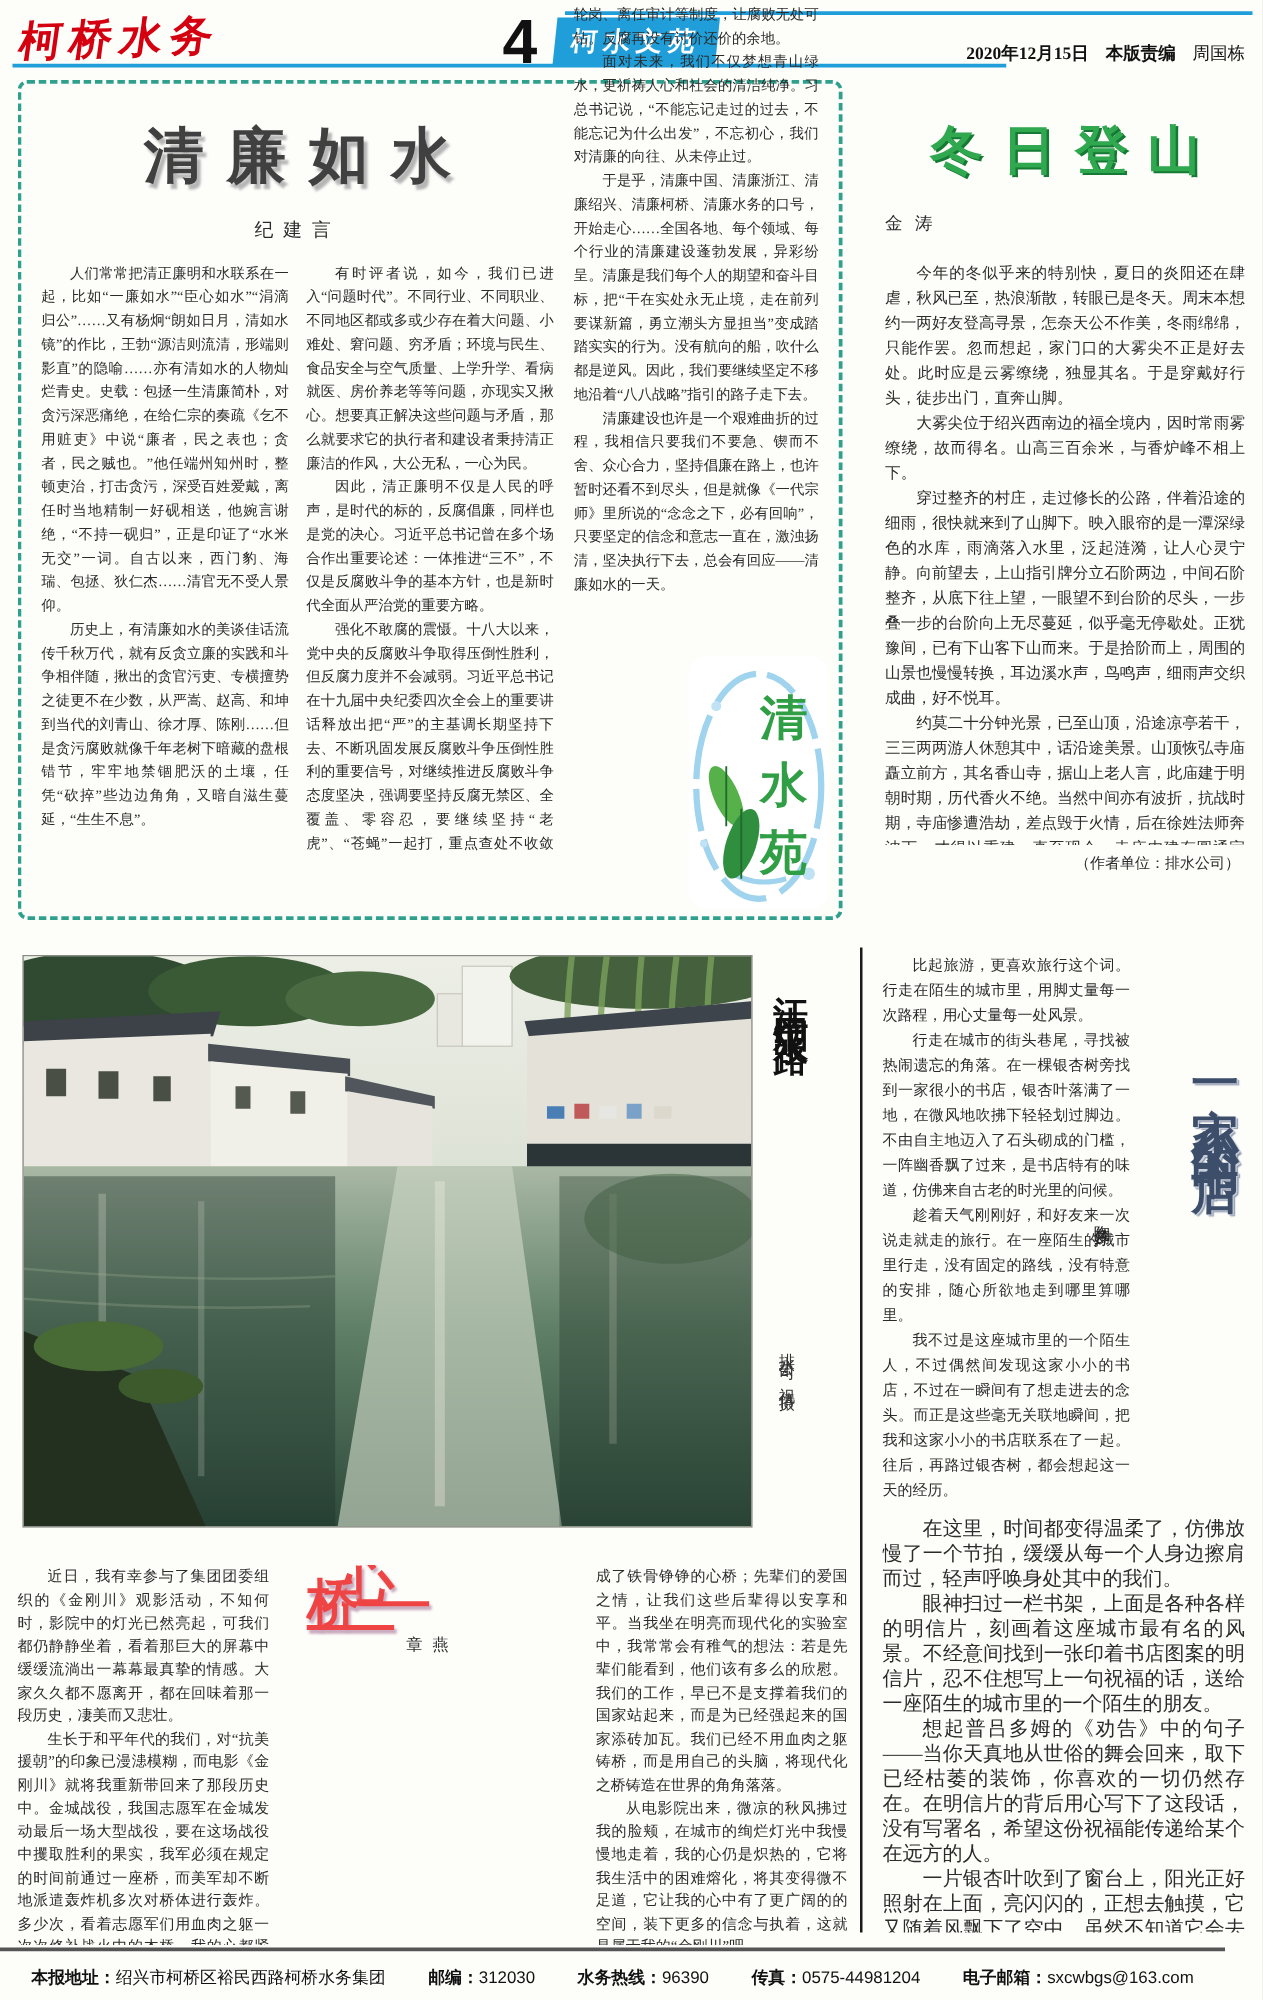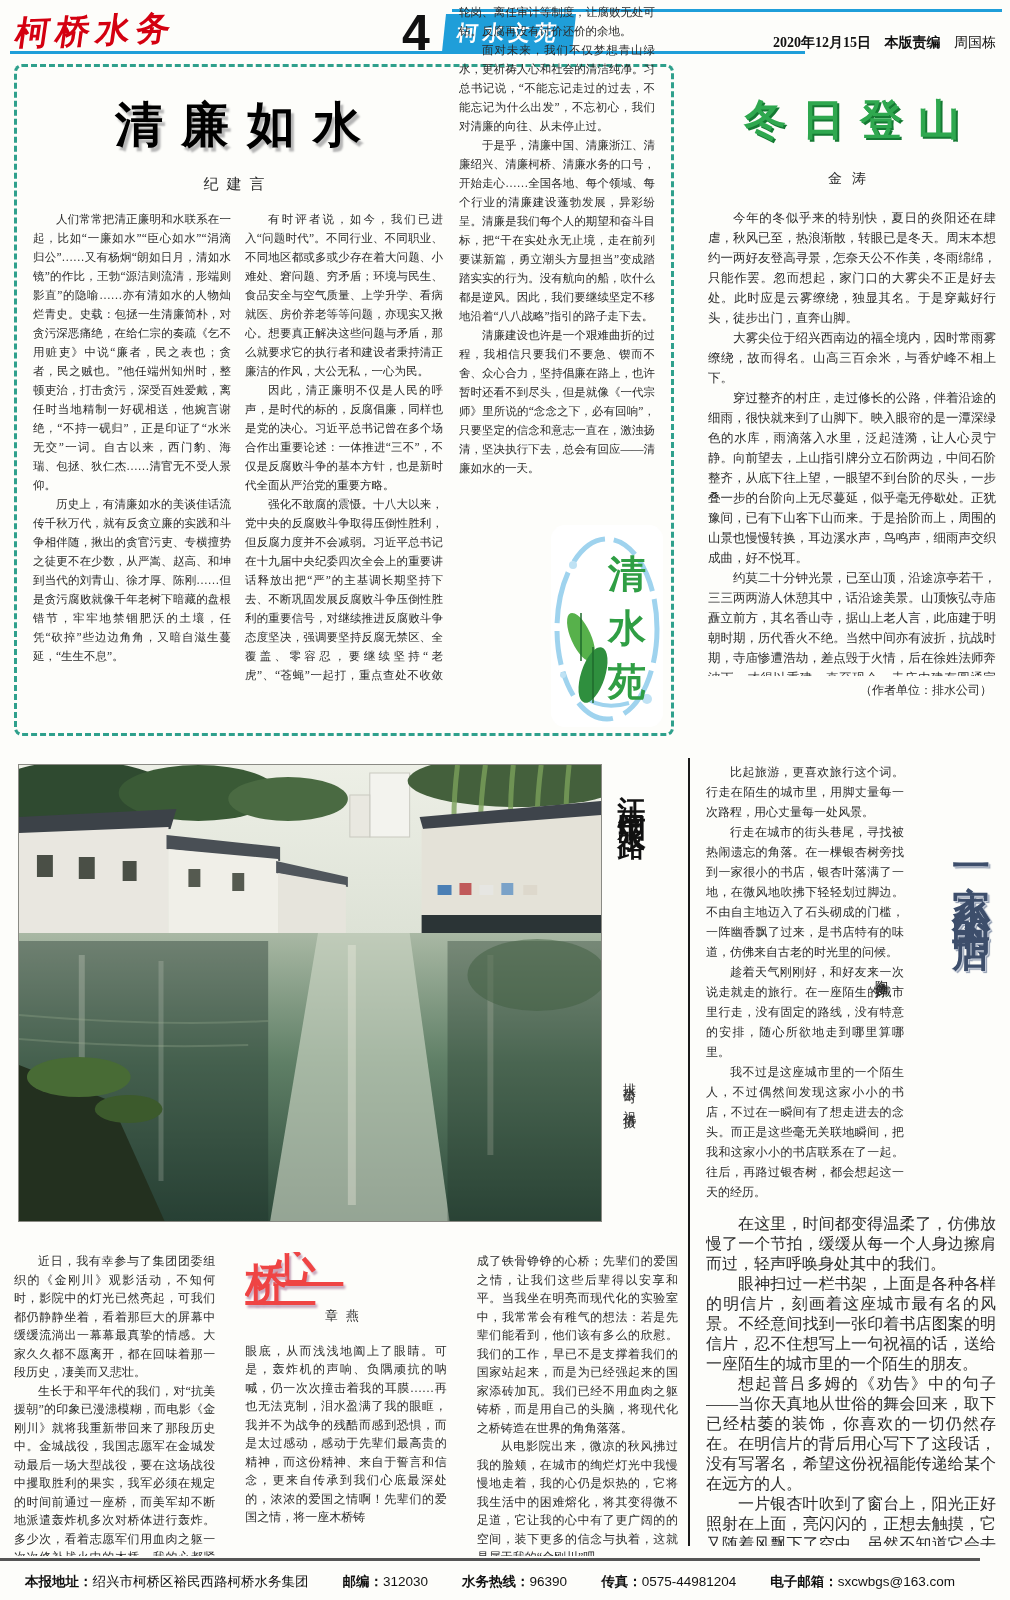--- a/index.html
+++ b/index.html
@@ -18,37 +18,37 @@
                font-size:21px;font-weight:bold;letter-spacing:5px;padding:5px 13px;
                transform:skewX(-6deg);}
   .dateline{position:absolute;right:14px;top:34px;font-size:14px;color:#111;}
   .dateline .b{font-weight:bold;}
   .dateline span{margin-left:10px;margin-top:44px;}
 
   
   .sec-top{position:absolute;left:14px;top:64px;width:982px;height:678px;}
   .box1{position:absolute;left:0;top:0;width:660px;height:672px;border:3px dashed #2fa08c;
         border-radius:8px;box-sizing:border-box;padding:0 16px;}
-  .t-qinglian{margin-top:26px;text-align:center;font-size:48px;font-weight:bold;color:#000000;
+  .t-qinglian{margin-top:26px;text-align:center;font-size:48px;font-weight:bold;color:#404040;
               letter-spacing:18px;text-shadow:3px 4px 2px #b5b5b5;text-indent:18px;}
   .a1-author{text-align:center;font-size:15px;letter-spacing:8px;margin:18px 0 16px;}
   .a1-flex{display:flex;gap:16px;}
   .a1-left{width:410px;}
   .a1-cols{column-count:2;column-gap:14px;height:492px;overflow:hidden;
            font-size:11.5px;line-height:19px;}
   .a1-col3{width:196px;height:642px;overflow:hidden;font-size:11.5px;line-height:19px;
            margin-top:-102px;padding-bottom:4px;box-sizing:border-box;}
   .para{margin:0;text-indent:2em;text-align:justify;}
   .cont{text-indent:0;}
   .badge{position:absolute;right:8px;bottom:6px;width:112px;height:202px;}
 
   .art-dengshan{position:absolute;left:694px;top:0;width:288px;height:672px;}
   .t-dengshan{margin-top:28px;text-align:center;font-size:42px;font-weight:900;color:#2fa84f;
               letter-spacing:16px;text-shadow:2px 2px 0 #157a33;text-indent:16px;}
-  .ds-author{text-align:center;font-size:14px;letter-spacing:10px;margin:22px 0 20px;}
+  .ds-author{font-size:14px;letter-spacing:10px;margin:22px 0 20px;}
   .ds-body{font-size:12.5px;line-height:20px;height:468px;overflow:hidden;}
   .attrib{text-align:right;font-size:12px;margin-top:6px;padding-right:4px;}
 
   
   .lower{position:absolute;left:14px;top:756px;width:982px;height:792px;}
   .photo{position:absolute;left:4px;top:8px;width:584px;height:458px;border:1px solid #8a8a84;
          box-sizing:border-box;background:#cfd6c9;}
   .photo svg{display:block;width:100%;height:100%;}
   .photo-caption{position:absolute;left:598px;top:18px;writing-mode:vertical-rl;
                  font-size:28px;font-weight:900;letter-spacing:9px;color:#111;}
@@ -240,21 +240,20 @@
     </div>
 
     <div class="xinqiao">
       <div class="xq-col">
           <p class="para">近日，我有幸参与了集团团委组织的《金刚川》观影活动，不知何时，影院中的灯光已然亮起，可我们都仍静静坐着，看着那巨大的屏幕中缓缓流淌出一幕幕最真挚的情感。大家久久都不愿离开，都在回味着那一段历史，凄美而又悲壮。</p>
           <p class="para">生长于和平年代的我们，对“抗美援朝”的印象已漫漶模糊，而电影《金刚川》就将我重新带回来了那段历史中。金城战役，我国志愿军在金城发动最后一场大型战役，要在这场战役中攫取胜利的果实，我军必须在规定的时间前通过一座桥，而美军却不断地派遣轰炸机多次对桥体进行轰炸。多少次，看着志愿军们用血肉之躯一次次修补战火中的木桥，我的心都紧紧地拧成了一团。多少次，我不忍将这些残酷的场面收入</p>
         </div>
       <div class="xq-col">
         <div class="t-xinqiao">心  桥</div>
         <div class="xq-author">章燕</div>
-        <p class="para cont">眼底，从而浅浅地阖上了眼睛。可是，轰炸机的声响、负隅顽抗的呐喊，仍一次次撞击着我的耳膜……再也无法克制，泪水盈满了我的眼眶，我并不为战争的残酷而感到恐惧，而是太过感动，感动于先辈们最高贵的精神，而这份精神、来自于誓言和信念，更来自传承到我们心底最深处的，浓浓的爱国之情啊！先辈们的爱国之情，将一座木桥铸</p>
       </div>
       <div class="xq-col">
         <p class="para cont">成了铁骨铮铮的心桥；先辈们的爱国之情，让我们这些后辈得以安享和平。当我坐在明亮而现代化的实验室中，我常常会有稚气的想法：若是先辈们能看到，他们该有多么的欣慰。我们的工作，早已不是支撑着我们的国家站起来，而是为已经强起来的国家添砖加瓦。我们已经不用血肉之躯铸桥，而是用自己的头脑，将现代化之桥铸造在世界的角角落落。</p>
         <div>
             <p class="para">从电影院出来，微凉的秋风拂过我的脸颊，在城市的绚烂灯光中我慢慢地走着，我的心仍是炽热的，它将我生活中的困难熔化，将其变得微不足道，它让我的心中有了更广阔的的空间，装下更多的信念与执着，这就是属于我的“金刚川”吧。</p>
           </div>
 
       </div>
     </div>
   </div>

